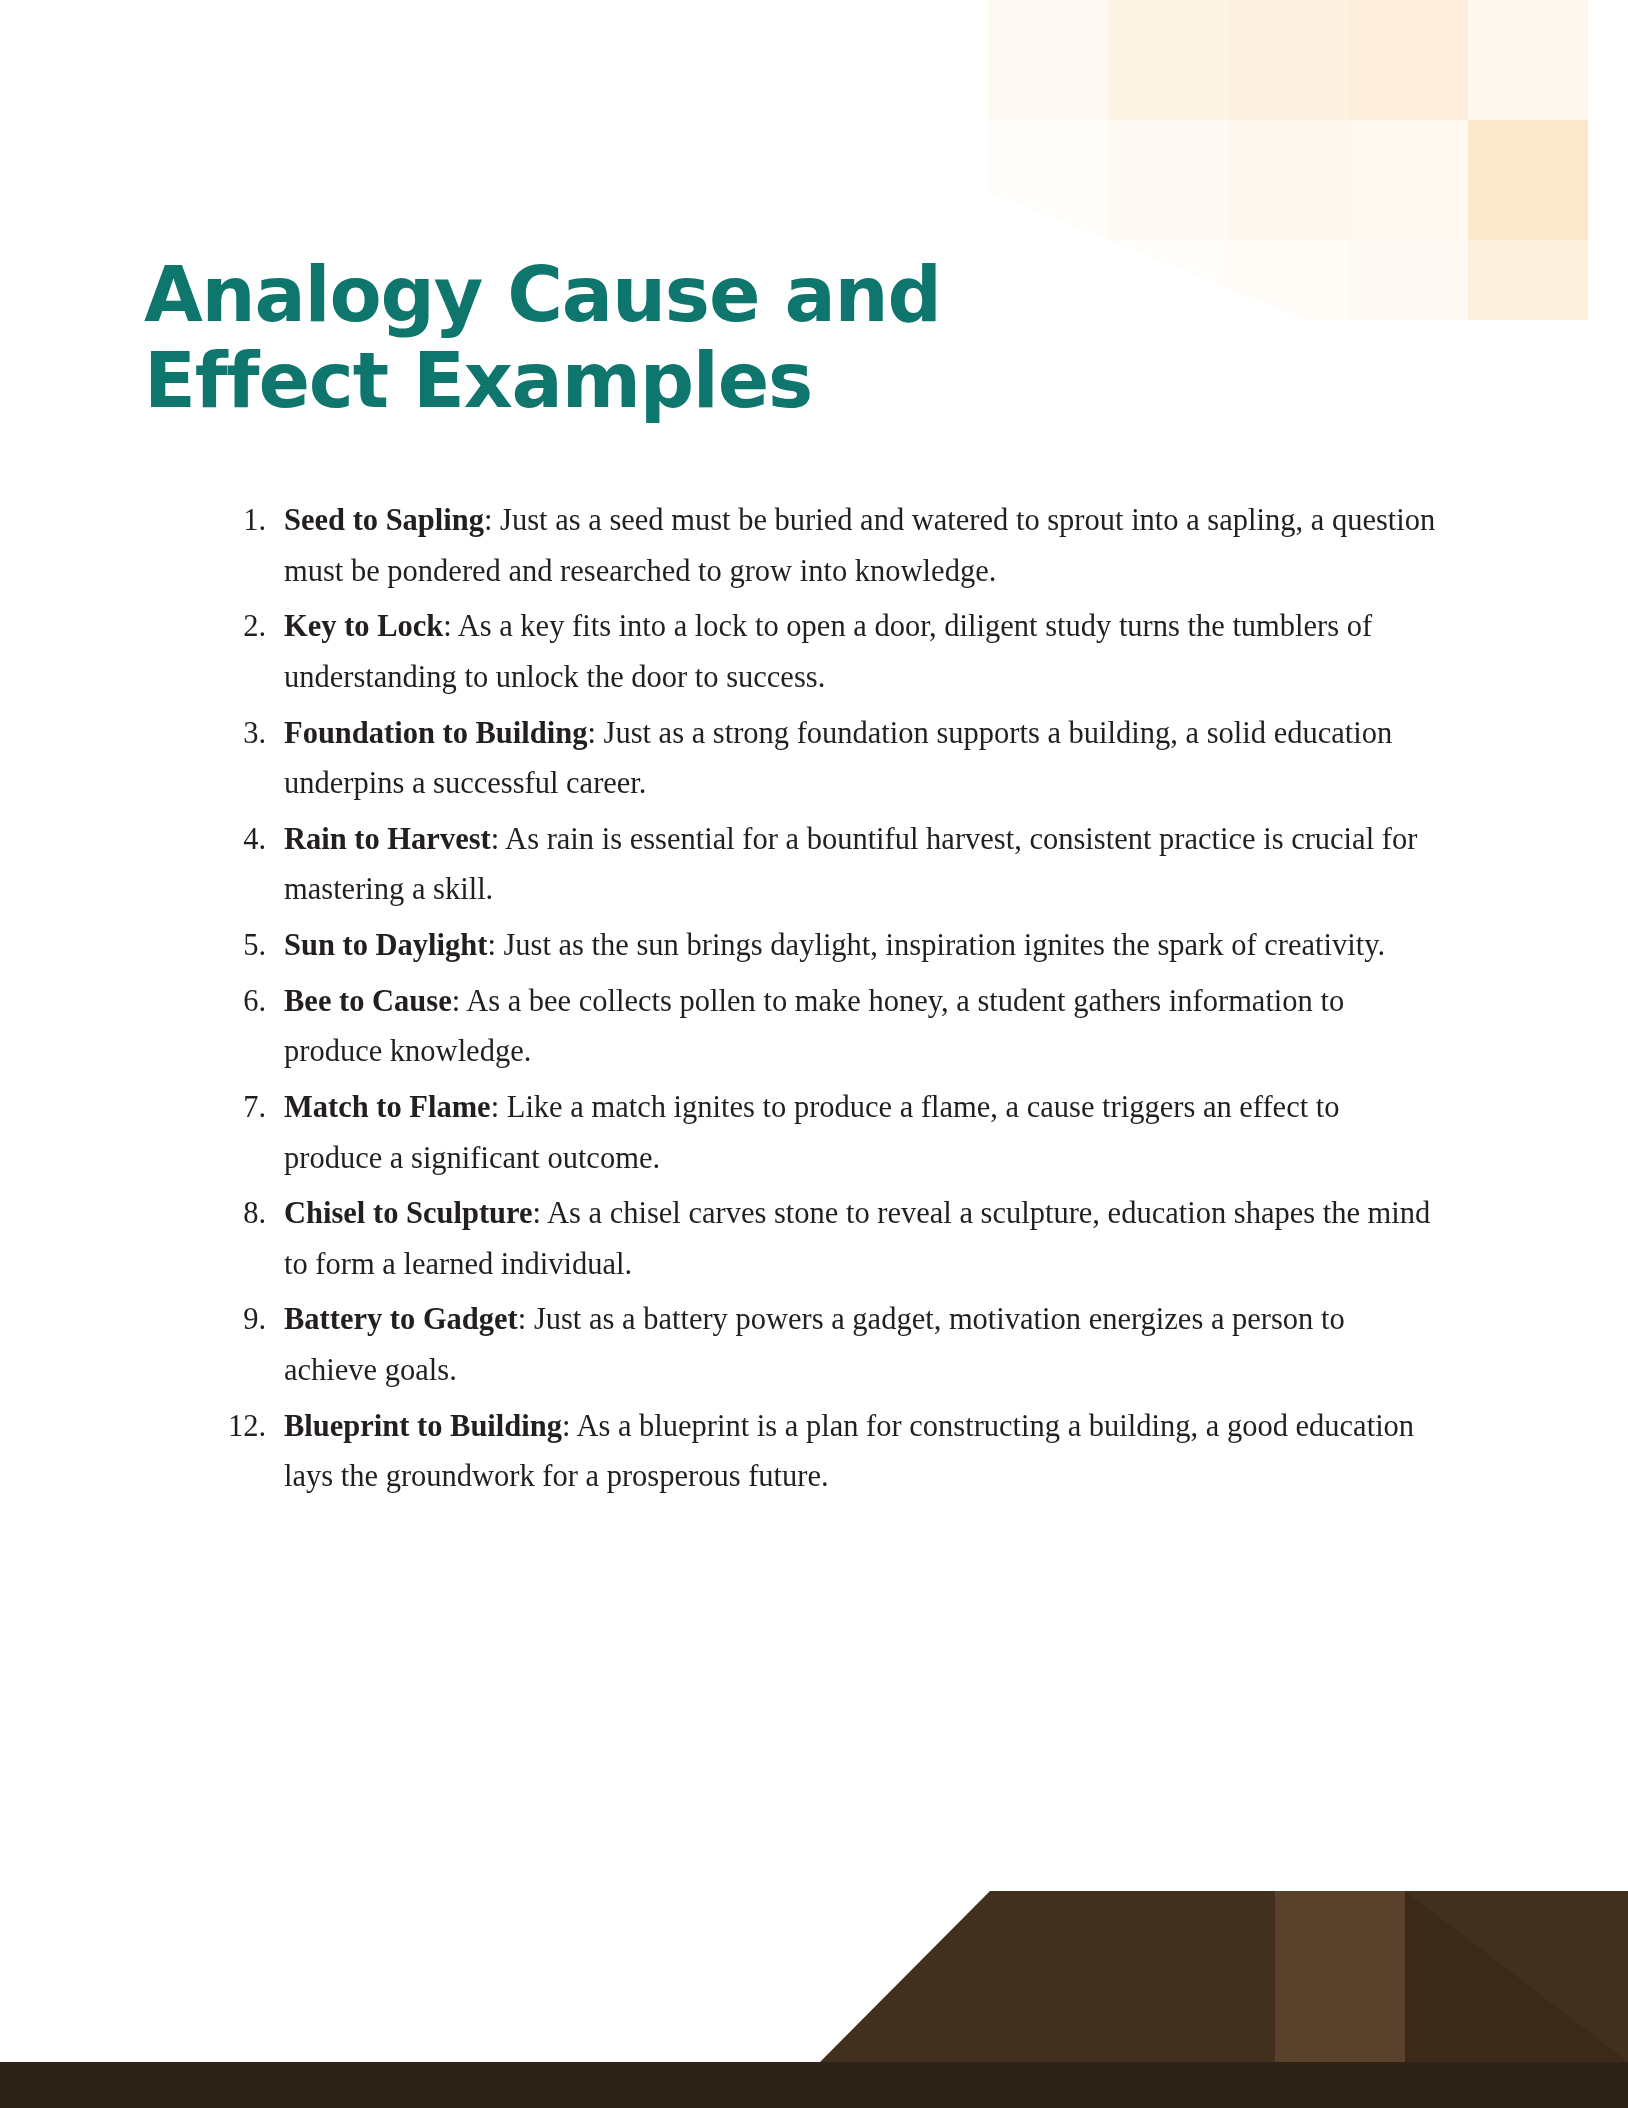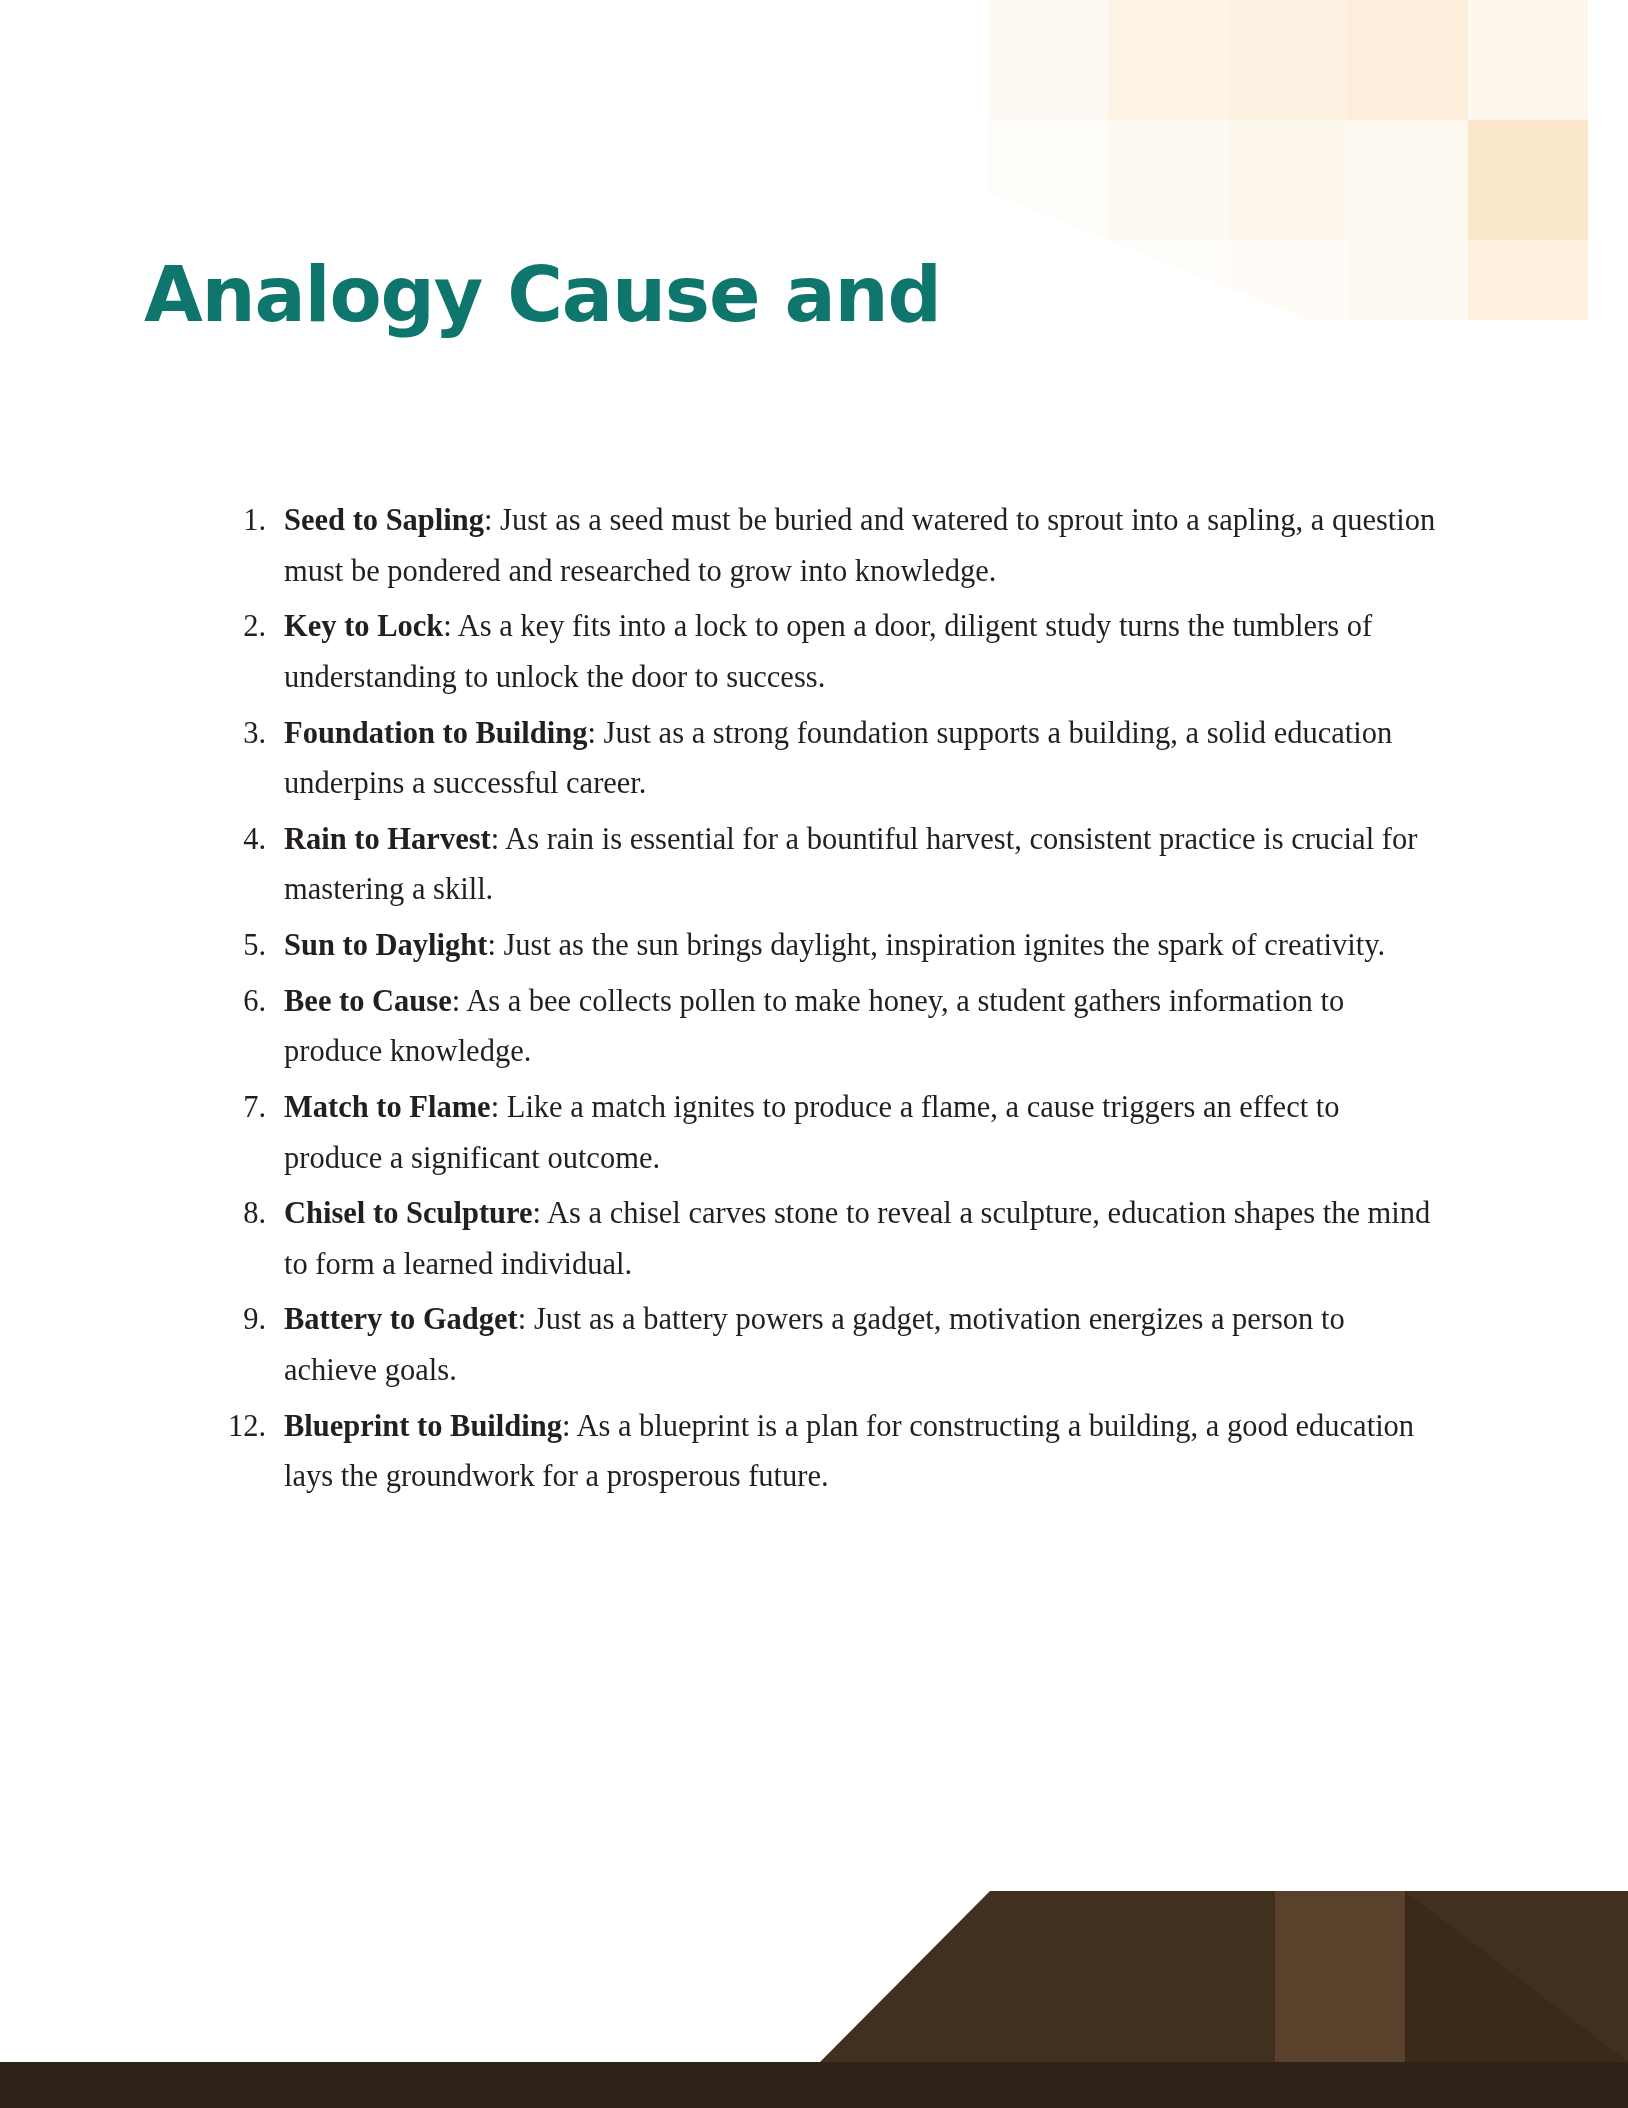--- a/index.html
+++ b/index.html
@@ -142,20 +142,21 @@
 
   <rect x="1405" y="1891" width="223" height="171" fill="#42301e"></rect>
   <polygon points="1405,1891 1628,1891 1628,2062 1405,2062" fill="#42301e"></polygon>
   <polygon points="1405,1891 1628,2062 1405,2062" fill="#3b2a1a"></polygon>
 </svg>
 
 <div class="page">
 
   <h1 class="title">
     <span>Analogy Cause and</span><br>
+    <span>Effect Examples</span>
   </h1>
 
   <ol class="list" id="examples-list">
       <li class="list-item"><span class="item-num">1.</span><span class="item-term">Seed to Sapling</span><span class="item-text">: Just as a seed must be buried and watered to sprout into a sapling, a question must be pondered and researched to grow into knowledge.</span></li>
       <li class="list-item"><span class="item-num">2.</span><span class="item-term">Key to Lock</span><span class="item-text">: As a key fits into a lock to open a door, diligent study turns the tumblers of understanding to unlock the door to success.</span></li>
       <li class="list-item"><span class="item-num">3.</span><span class="item-term">Foundation to Building</span><span class="item-text">: Just as a strong foundation supports a building, a solid education underpins a successful career.</span></li>
       <li class="list-item"><span class="item-num">4.</span><span class="item-term">Rain to Harvest</span><span class="item-text">: As rain is essential for a bountiful harvest, consistent practice is crucial for mastering a skill.</span></li>
       <li class="list-item"><span class="item-num">5.</span><span class="item-term">Sun to Daylight</span><span class="item-text">: Just as the sun brings daylight, inspiration ignites the spark of creativity.</span></li>
       <li class="list-item"><span class="item-num">6.</span><span class="item-term">Bee to Cause</span><span class="item-text">: As a bee collects pollen to make honey, a student gathers information to produce knowledge.</span></li>
       <li class="list-item"><span class="item-num">7.</span><span class="item-term">Match to Flame</span><span class="item-text">: Like a match ignites to produce a flame, a cause triggers an effect to produce a significant outcome.</span></li>

